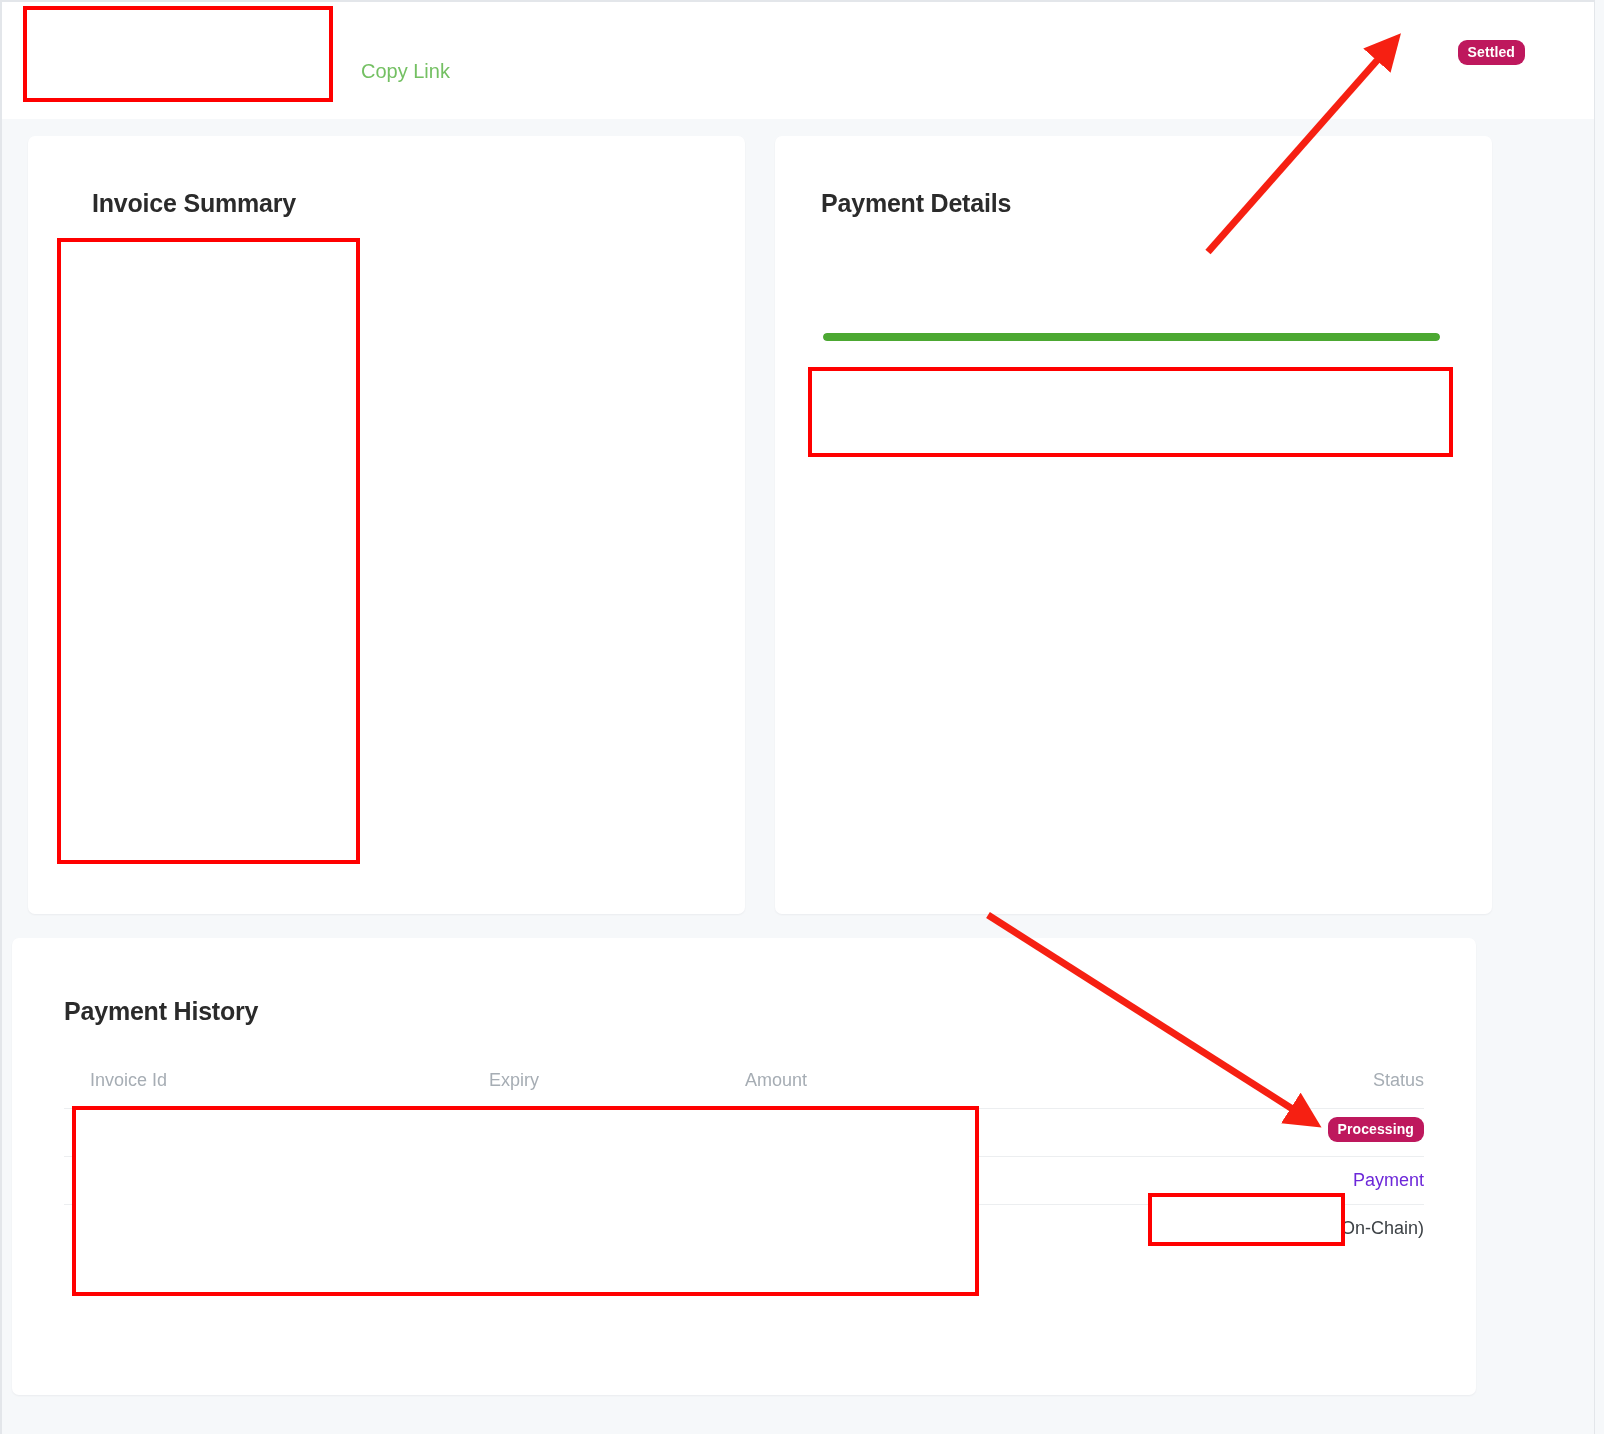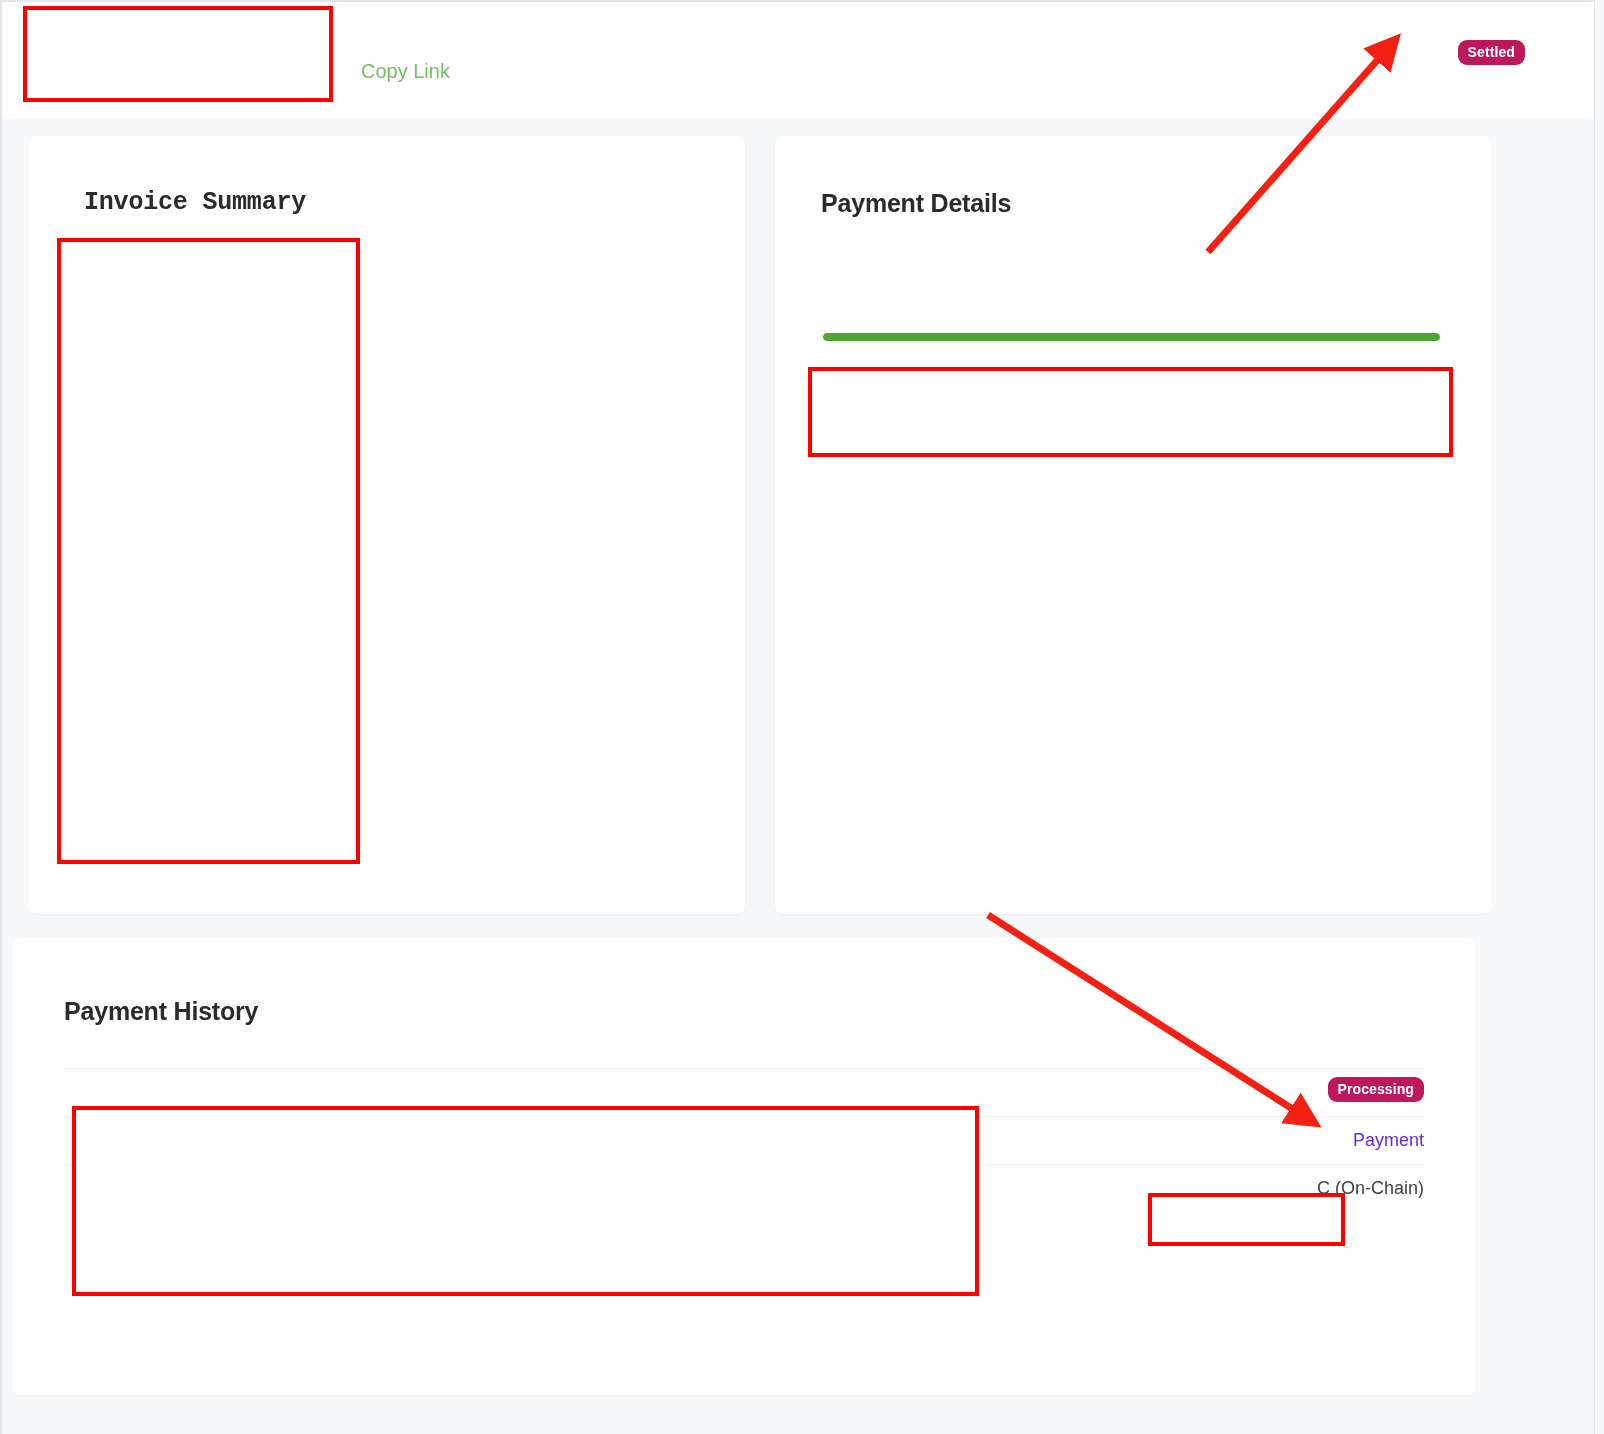--- a/index.html
+++ b/index.html
@@ -103,21 +103,21 @@
   #card-payment-history { left: 12px;  top: 938px;  width: 1464px; height: 457px; }
 
   .card-title {
     position: absolute;
     font-size: 25px;
     font-weight: 700;
     color: #2b2b2b;
     letter-spacing: -.2px;
     line-height: 30px;
   }
-  #card-invoice-summary .card-title { left: 56px; top: 52px; font-family: Liberation Mono, monospace; }
+  #card-invoice-summary .card-title { left: 64px; top: 52px; }
   #card-payment-details .card-title { left: 46px; top: 52px; }
   #card-payment-history .card-title { left: 52px; top: 58px; }
 
   .amount-due-value {
     position: absolute;
     left: 46px;
     top: 240px;
     font-size: 26px;
     color: #4fb03a;
     line-height: 32px;
@@ -238,20 +238,26 @@
     <div class="amount-due-label">Amount due</div>
     <div class="progress-track">
       <div class="progress-fill" style="width: 100%;"></div>
     </div>
   </div>
 
   <div class="card" id="card-payment-history">
     <div class="card-title">Payment History</div>
 
     <div class="ph-table">
+      <div class="ph-head">
+        <div class="th th-invoice">Invoice Id</div>
+        <div class="th th-expiry">Expiry</div>
+        <div class="th th-amount">Amount</div>
+        <div class="th th-status">Status</div>
+      </div>
 
       <div class="ph-row">
         <span class="badge badge-processing">Processing</span>
       </div>
 
       <div class="ph-row">
         <div class="td td-status muted">Payment</div>
       </div>
 
       <div class="ph-row">

